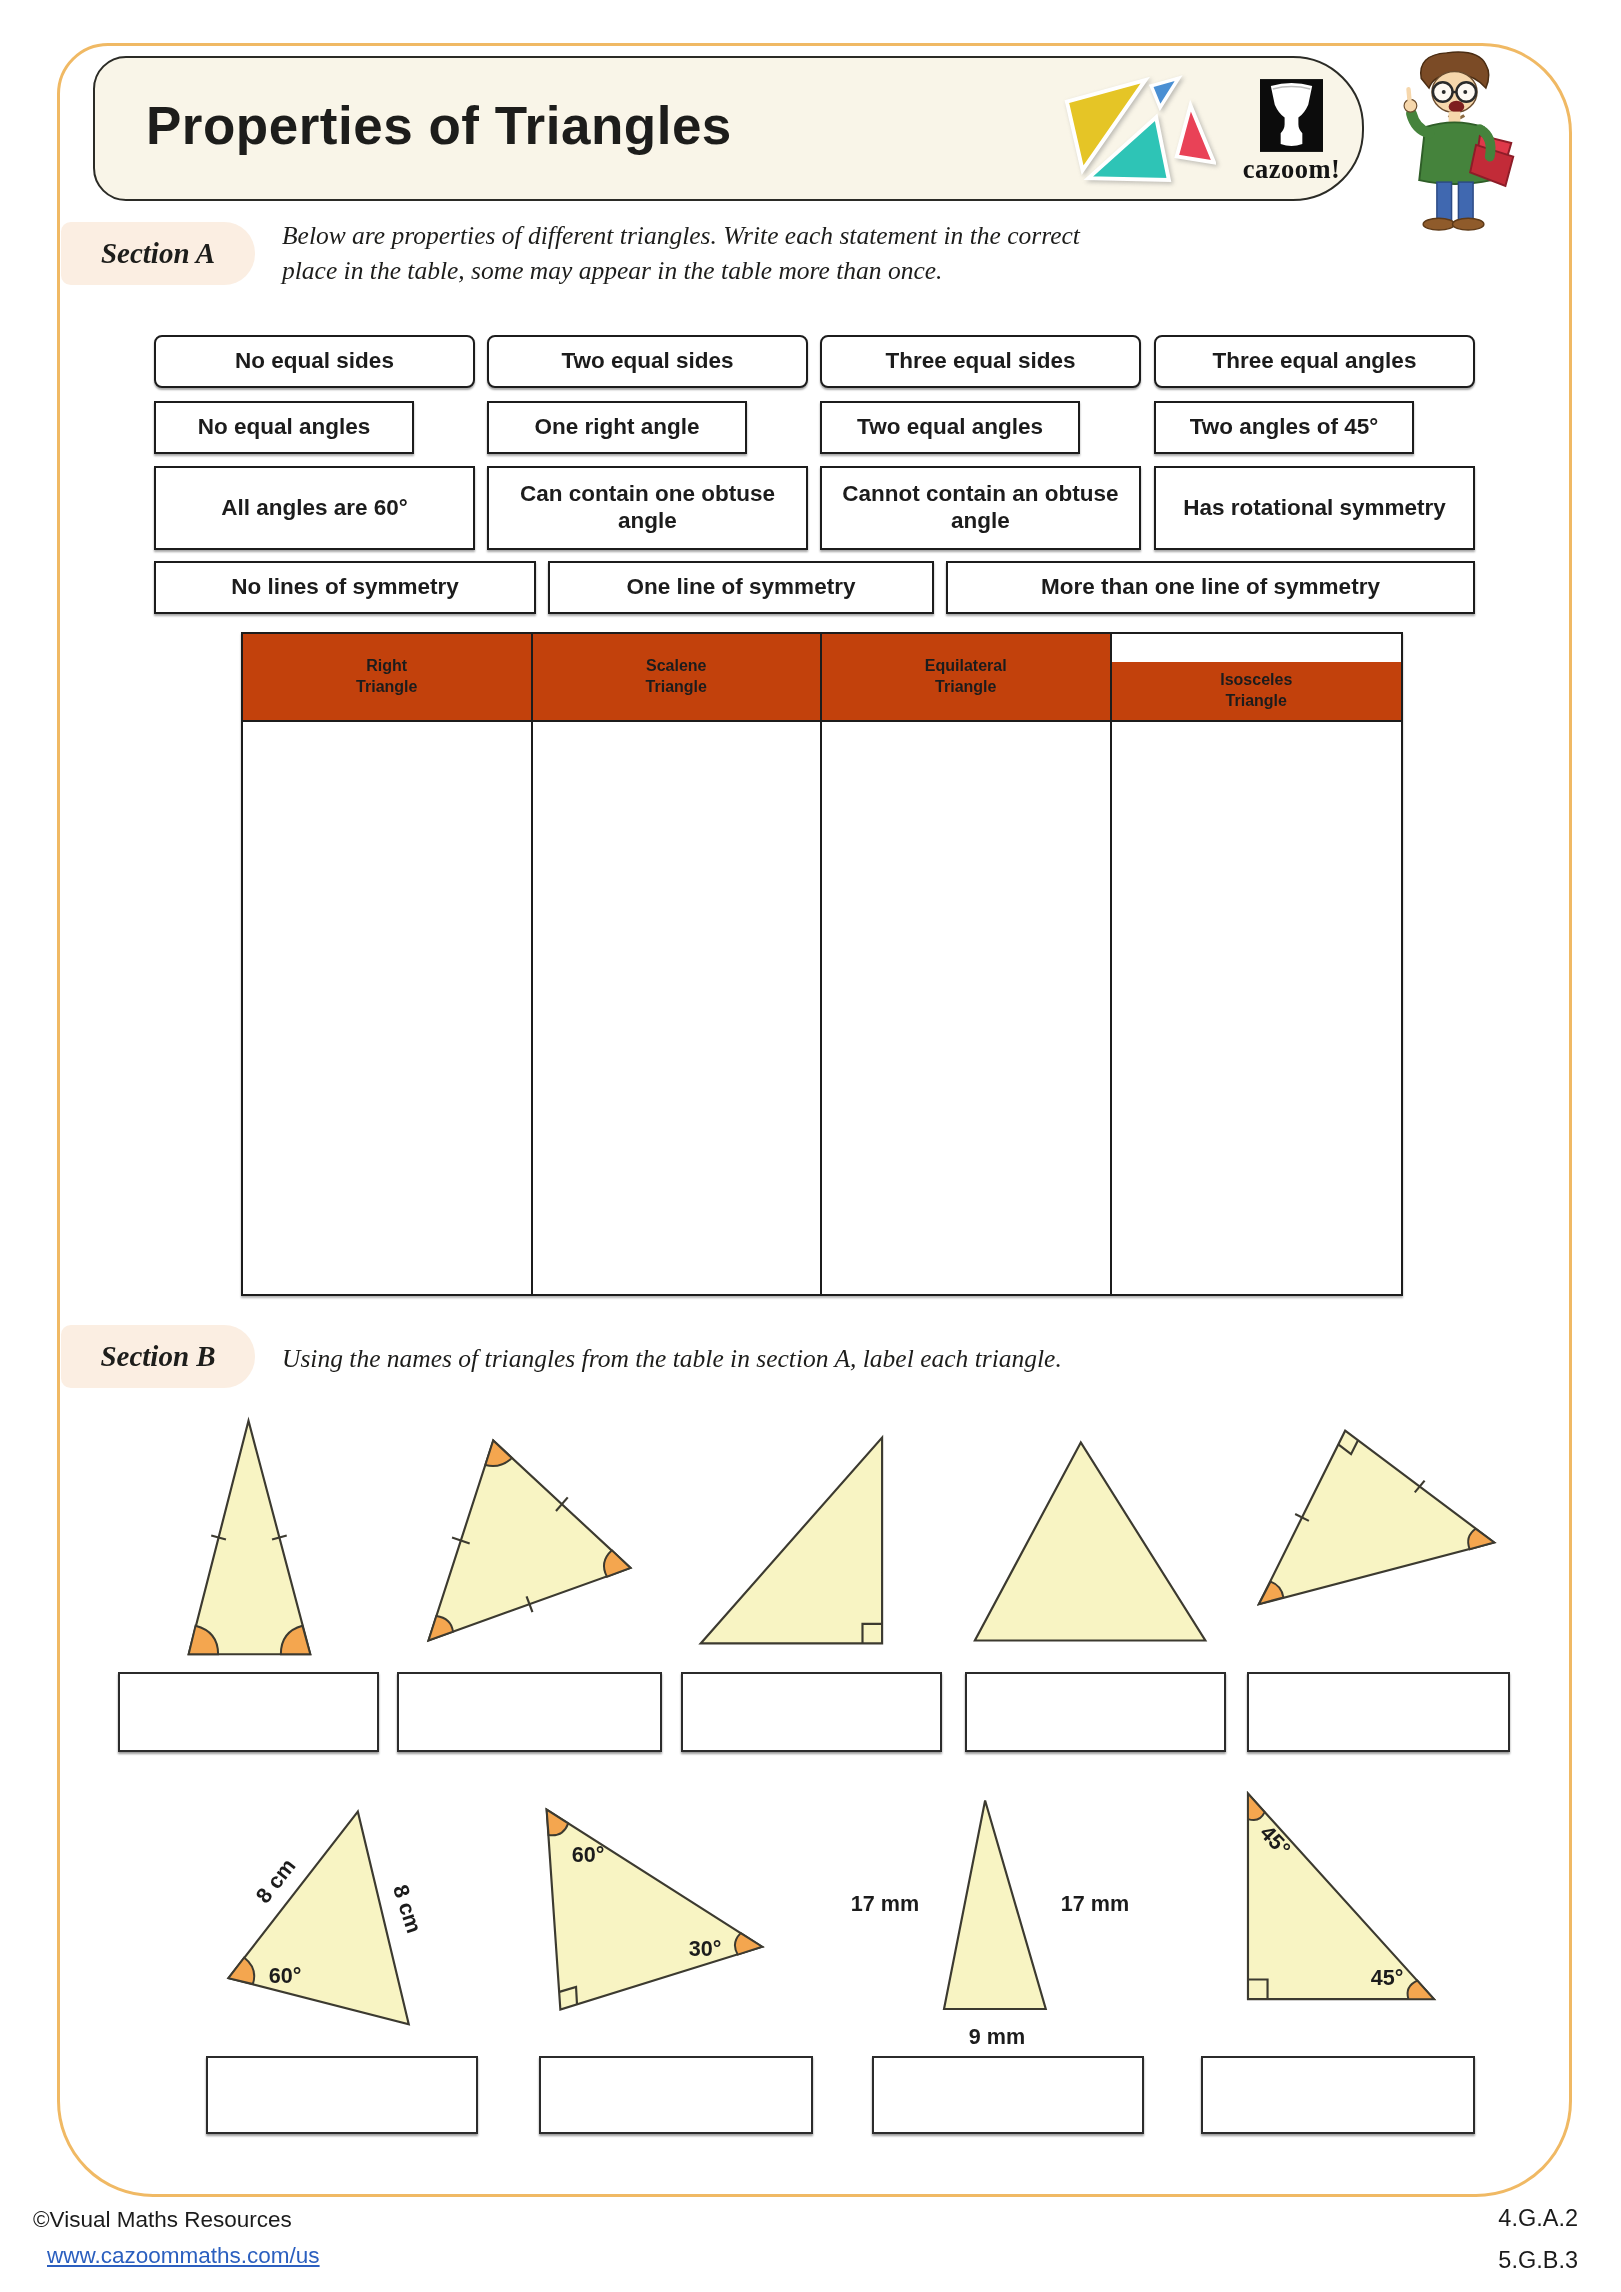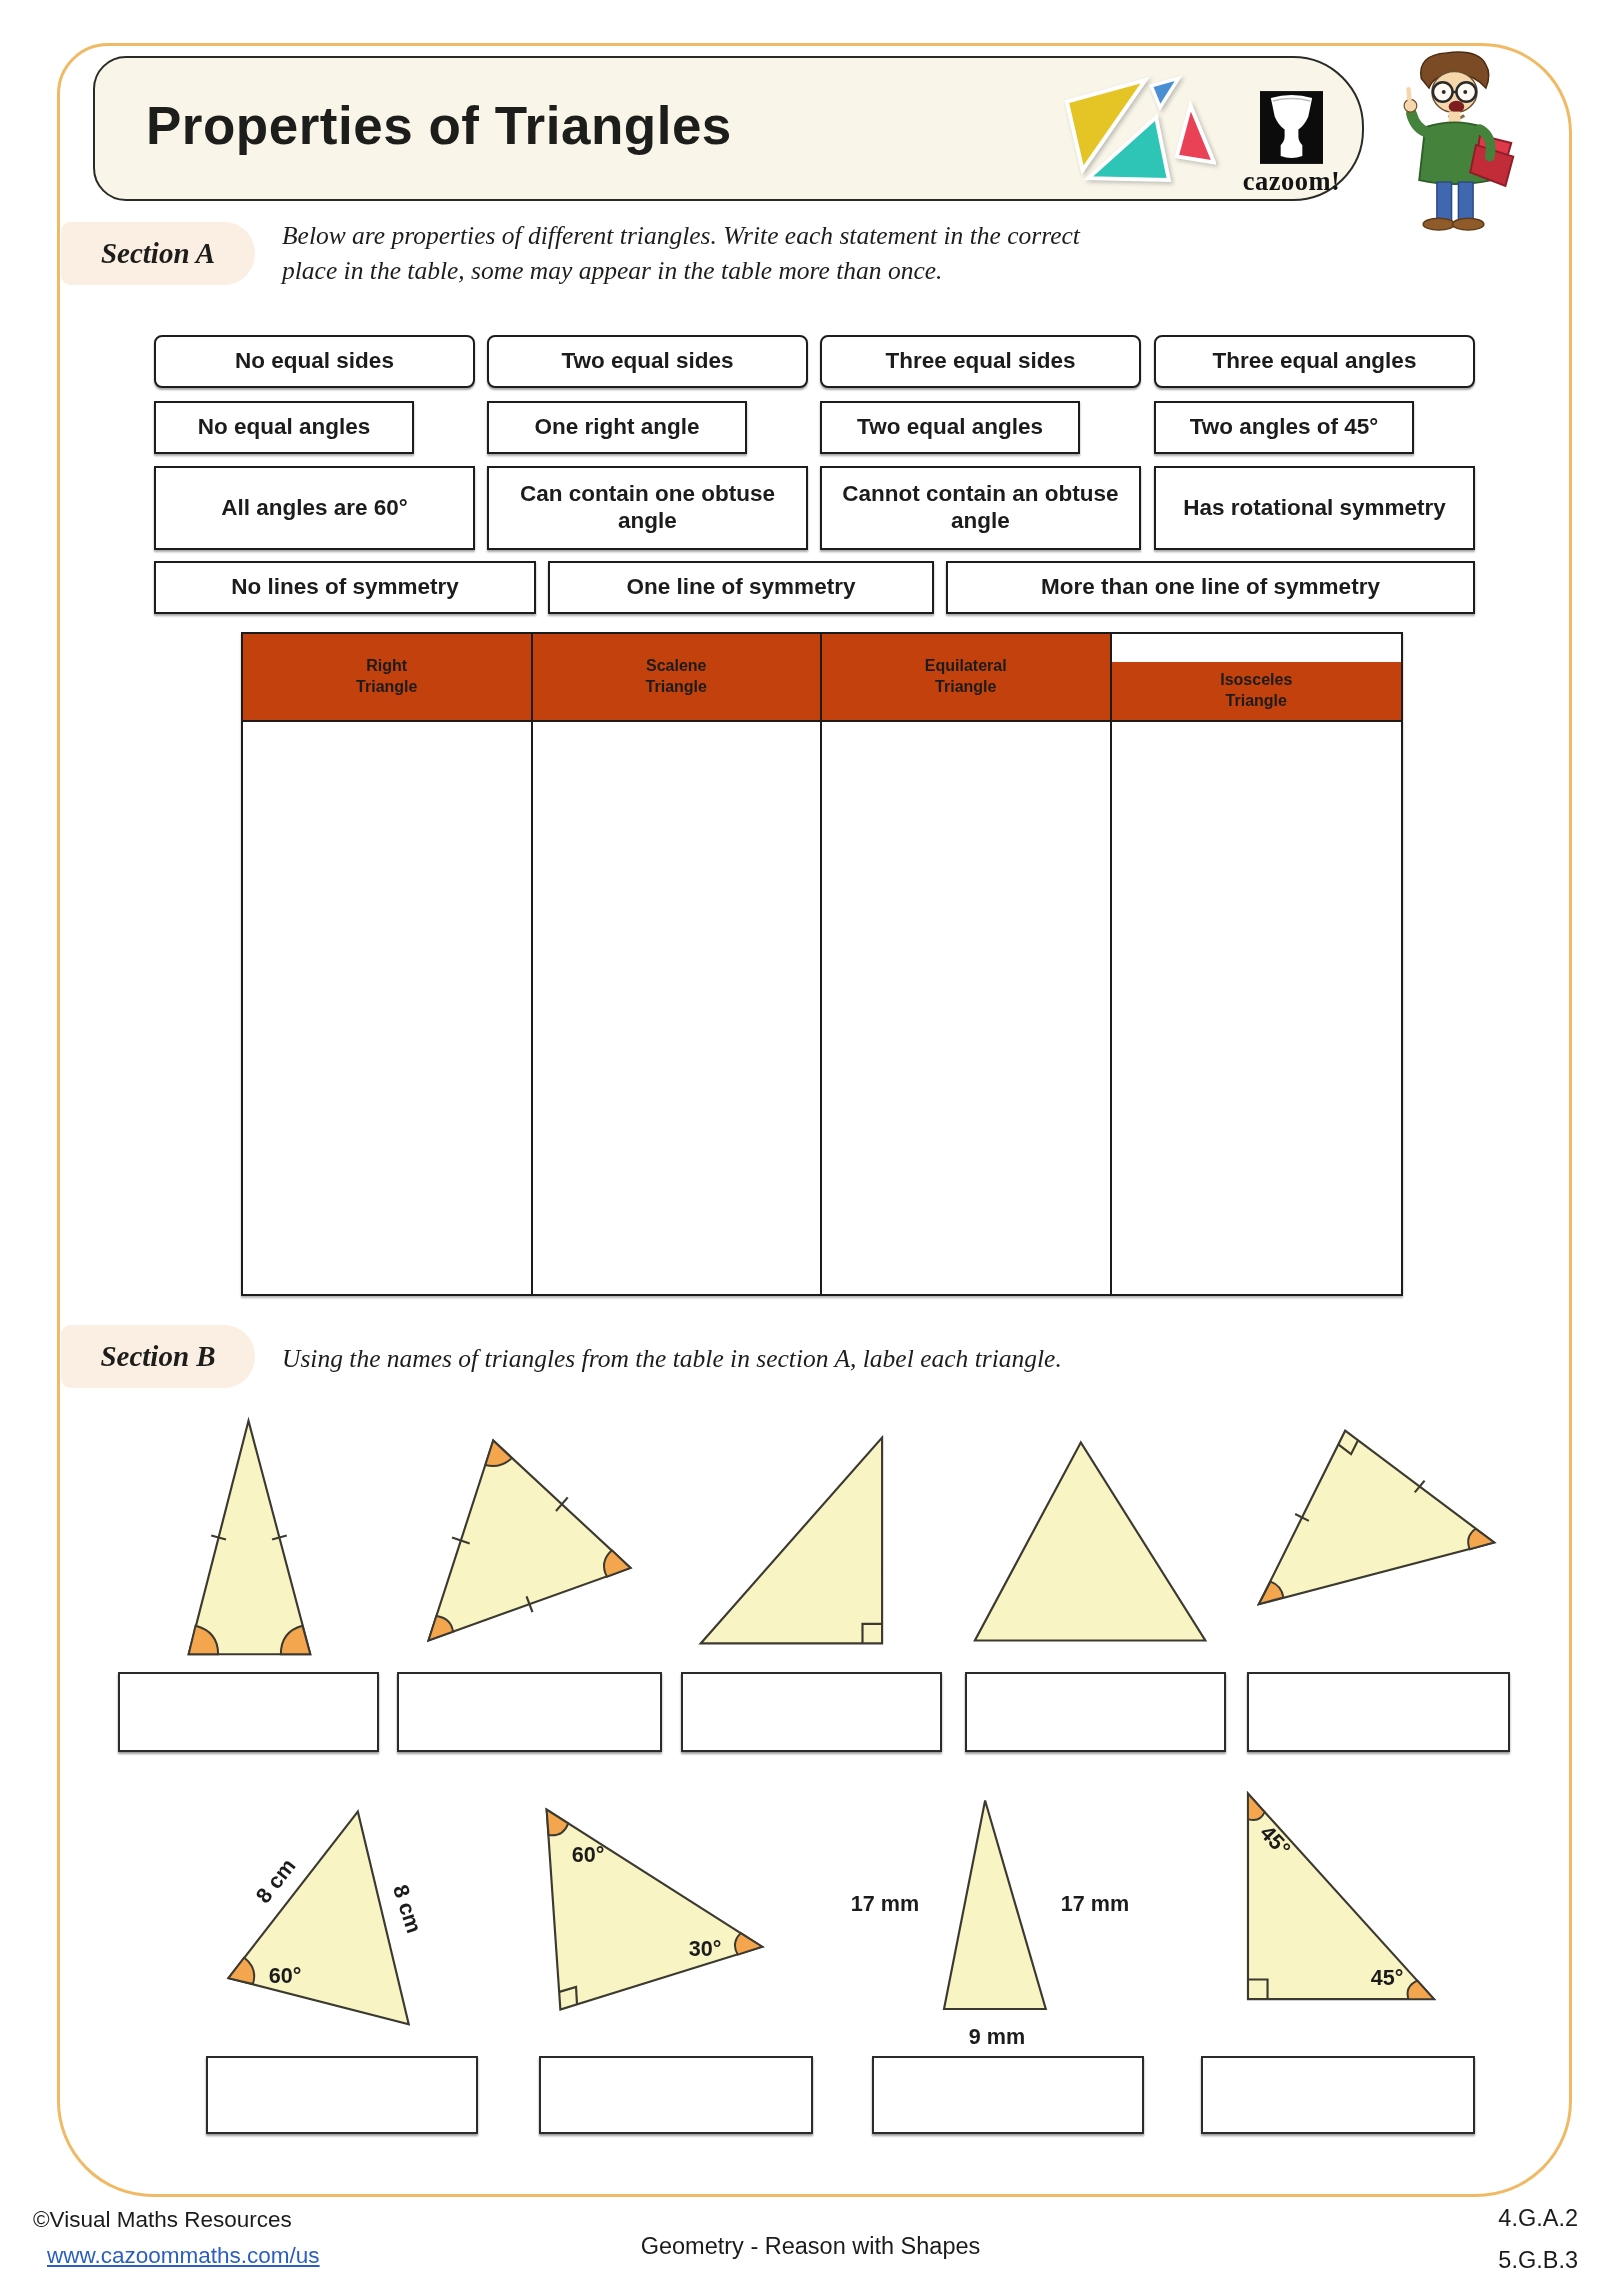--- a/index.html
+++ b/index.html
@@ -9,21 +9,21 @@
   
   .frame { position: absolute; left: 57px; top: 43px; width: 1515px; height: 2154px;
            border: 3.9px solid #F0B964; border-radius: 51px 90px 96px 96px; background: #fff; }
 
   
   .titlebar { position: absolute; left: 93px; top: 56px; width: 1271px; height: 145px;
               background: #F9F5E8; border: 2.9px solid #2B2B26; border-radius: 33px 71px 71px 33px; }
   .title { position: absolute; left: 51px; top: 37px; font-size: 53px; font-weight: bold;
            color: #1D1D1B; letter-spacing: 0.5px; }
   .tri-cluster { position: absolute; left: 966px; top: 11.8px; filter: drop-shadow(2.9px 2.9px 2px rgba(120,120,120,.45)); }
-  .logo-block { position: absolute; left: 1131px; top: 33px; width: 131px; text-align: center; }
+  .logo-block { position: absolute; left: 1131px; top: 21px; width: 131px; text-align: center; }
   .logo-drum { display: block; margin: 0 auto; }
   .logo-word { display: block; margin-top: 2px; font-family: "Liberation Serif", serif;
                font-weight: bold; font-size: 26.5px; color: #141414; letter-spacing: 0.5px; }
   .teacher { position: absolute; left: 1370px; top: 47px; }
 
   
   .seclabel { position: absolute; left: 61px; width: 194px; height: 63px; background: #FBEEE2;
               border-radius: 9.8px 31px 31px 9.8px; display: flex; align-items: center; justify-content: center;
               font-family: "Liberation Serif", serif; font-style: italic; font-weight: bold;
               font-size: 29px; color: #1D1D1B; z-index: 3; }
@@ -264,17 +264,16 @@
     <span class="figlabel" style="left:186px; top:202px;">45°</span>
   </div>
 
   <div class="ansbox arow2" style="left:206px; width:272px;"></div>
   <div class="ansbox arow2" style="left:539px; width:274px;"></div>
   <div class="ansbox arow2" style="left:872px; width:272px;"></div>
   <div class="ansbox arow2" style="left:1201px; width:274px;"></div>
 
   <div class="foot foot-copy">©Visual Maths Resources</div>
   <a class="foot foot-url" href="#">www.cazoommaths.com/us</a>
-  <div class="foot foot-center">Geometry - Reason with Shapes</div>
   <div class="foot foot-s1">4.G.A.2</div>
   <div class="foot foot-s2">5.G.B.3</div>
 </div>
 
 
 </body></html>

